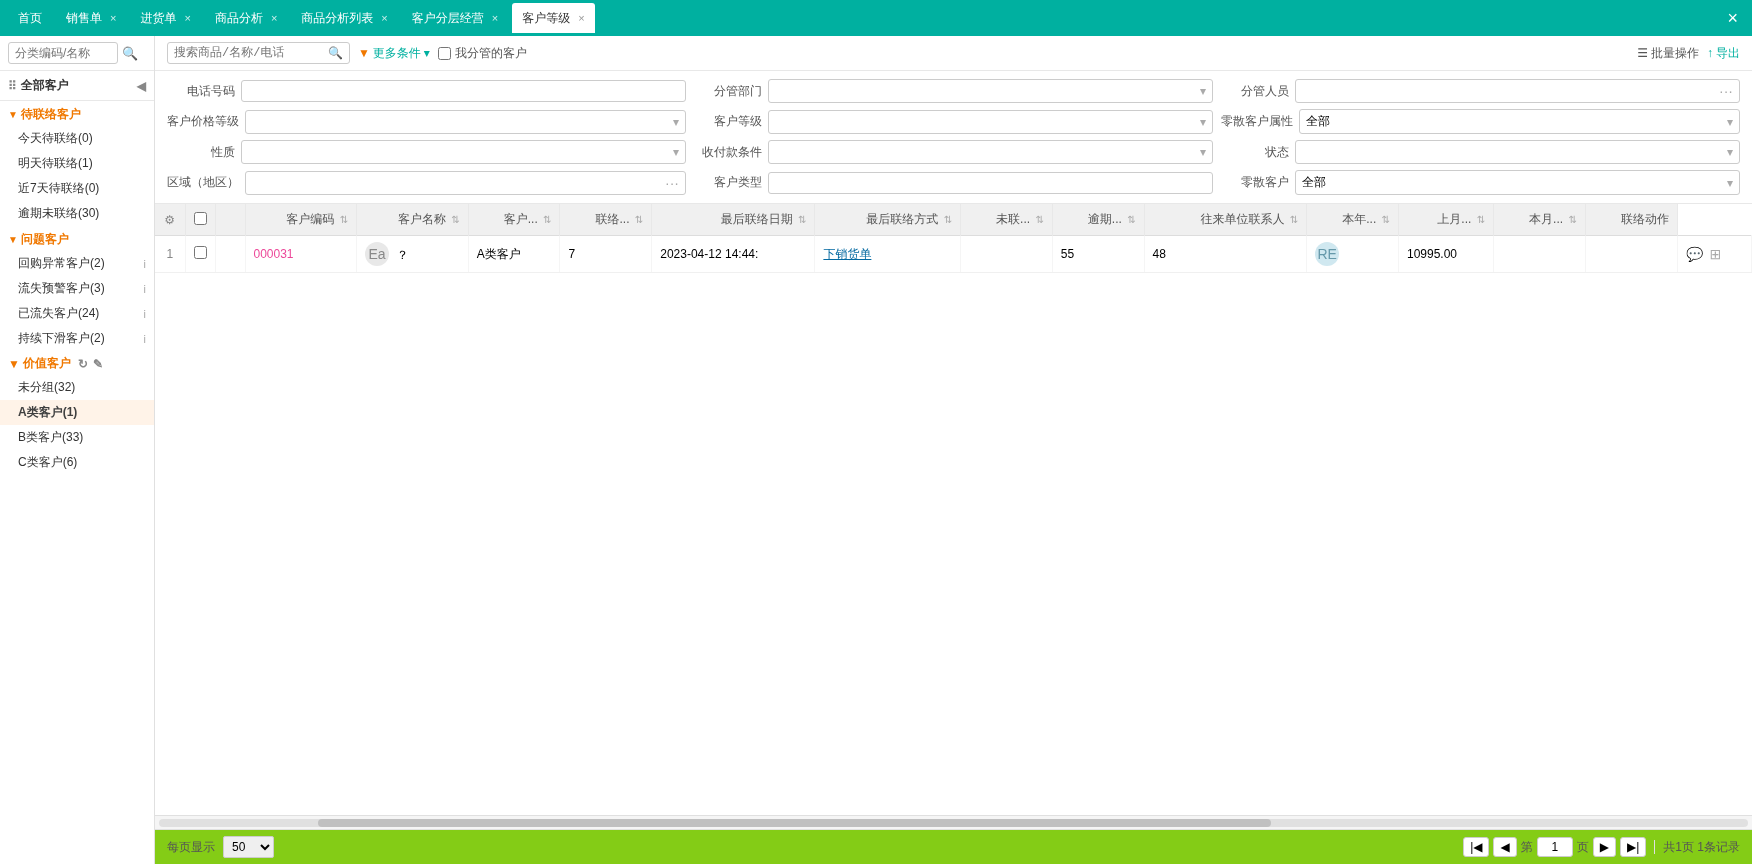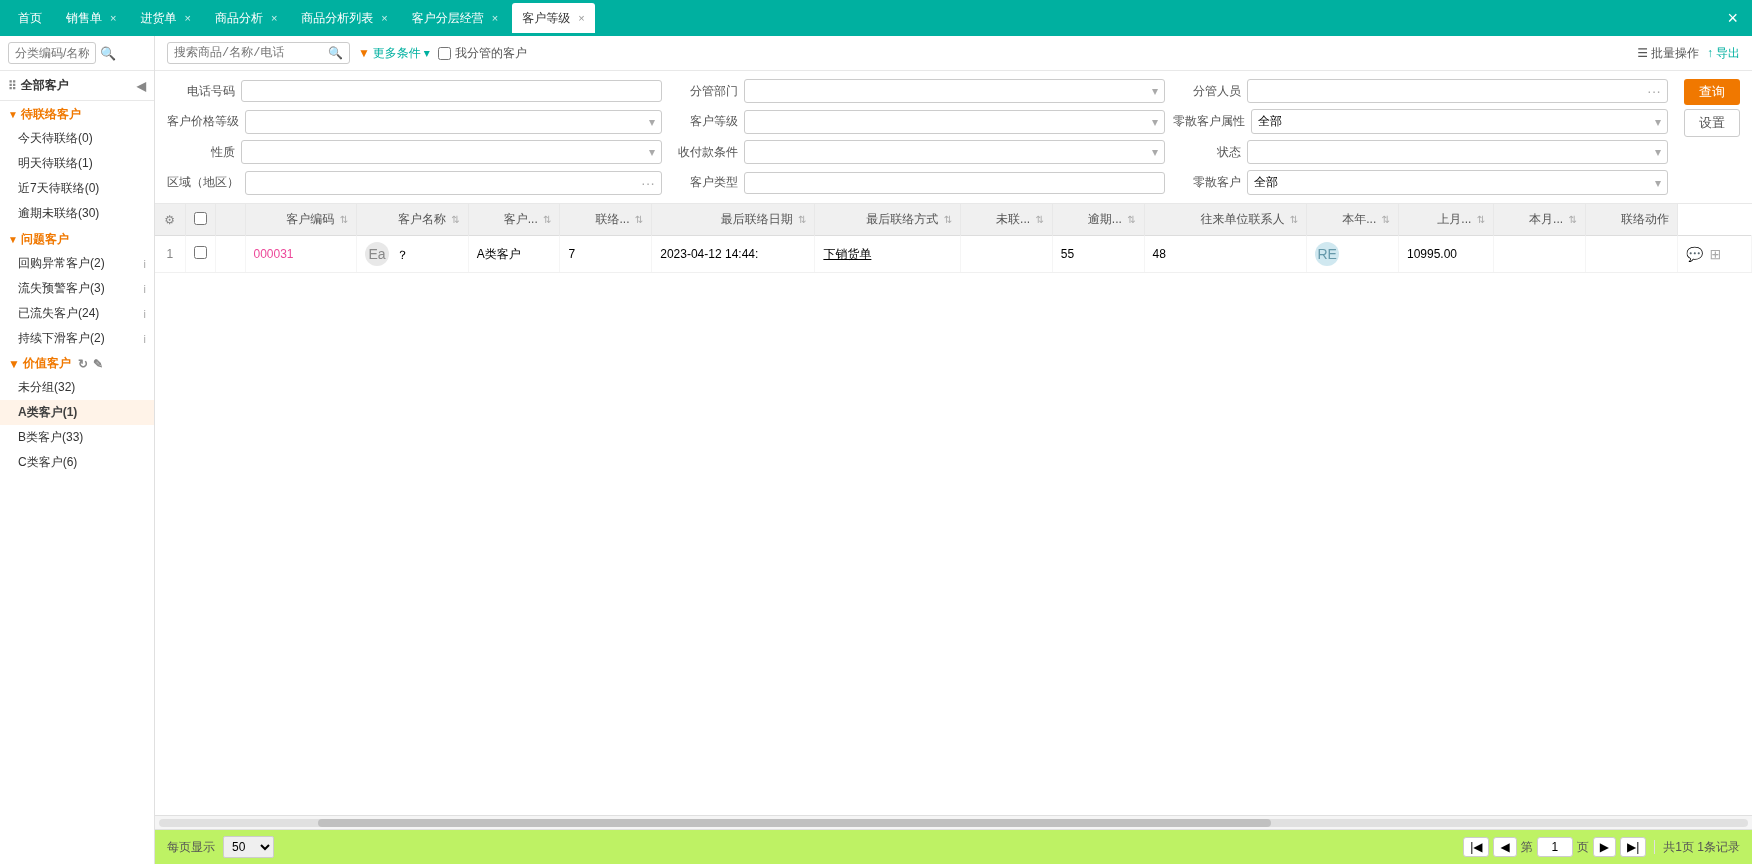--- a/index.html
+++ b/index.html
@@ -61,21 +61,21 @@
     .sidebar-search {
       padding: 6px 8px;
       display: flex;
       align-items: center;
       border-bottom: 1px solid #e8e8e8;
     }
     .sidebar-search input {
       border: 1px solid #ccc;
       border-radius: 3px;
       padding: 3px 6px;
-      width: 88px;
+      width: 110px;
       font-size: 12px;
       outline: none;
     }
     .sidebar-search .search-icon {
       margin-left: 4px;
       color: #00b0a0;
       cursor: pointer;
       font-size: 13px;
     }
     .sidebar-header {
@@ -282,39 +282,39 @@
       font-size: 12px;
     }
     th .sort-icon { color: #aaa; font-size: 10px; margin-left: 2px; }
     td {
       padding: 6px 8px;
       border-bottom: 1px solid #f0f0f0;
       border-right: 1px solid #f5f5f5;
       white-space: nowrap;
       font-size: 12px;
     }
-    .link-text { color: #000000; cursor: pointer; text-decoration: underline; }
+    .link-text { color: #0369a1; cursor: pointer; text-decoration: underline; }
     .action-icons { display: flex; gap: 6px; align-items: center; }
     .action-icon { color: #aaa; cursor: pointer; font-size: 14px; }
     .customer-avatar {
       display: inline-flex;
       align-items: center;
       justify-content: center;
       width: 24px;
       height: 24px;
       border-radius: 50%;
       background: #e8e8e8;
       font-size: 14px;
       color: #888;
       margin-right: 4px;
     }
 
     
     .bottom-bar {
-      background: #bef264;
+      background: #84cc16;
       border-top: 1px solid #e0e0e0;
       padding: 6px 12px;
       display: flex;
       align-items: center;
       gap: 8px;
     }
     .page-size-label { color: #555; }
     .page-size-select {
       border: 1px solid #ccc;
       border-radius: 2px;
@@ -597,24 +597,20 @@
             </div>
             <div class="filter-cell">
               <span class="filter-label">零散客户</span>
               <div class="filter-select">
                 <span>全部</span>
                 <span class="select-arrow">▾</span>
               </div>
             </div>
           </div>
         </div>
-        <div class="filter-actions">
-          <button class="btn-query">查询</button>
-          <button class="btn-settings">设置</button>
-        </div>
       </div>
     </div>
 
     <div class="table-container">
       <table>
         <thead>
           <tr>
             <th class="num-cell">
               <span>⚙</span>
             </th>

